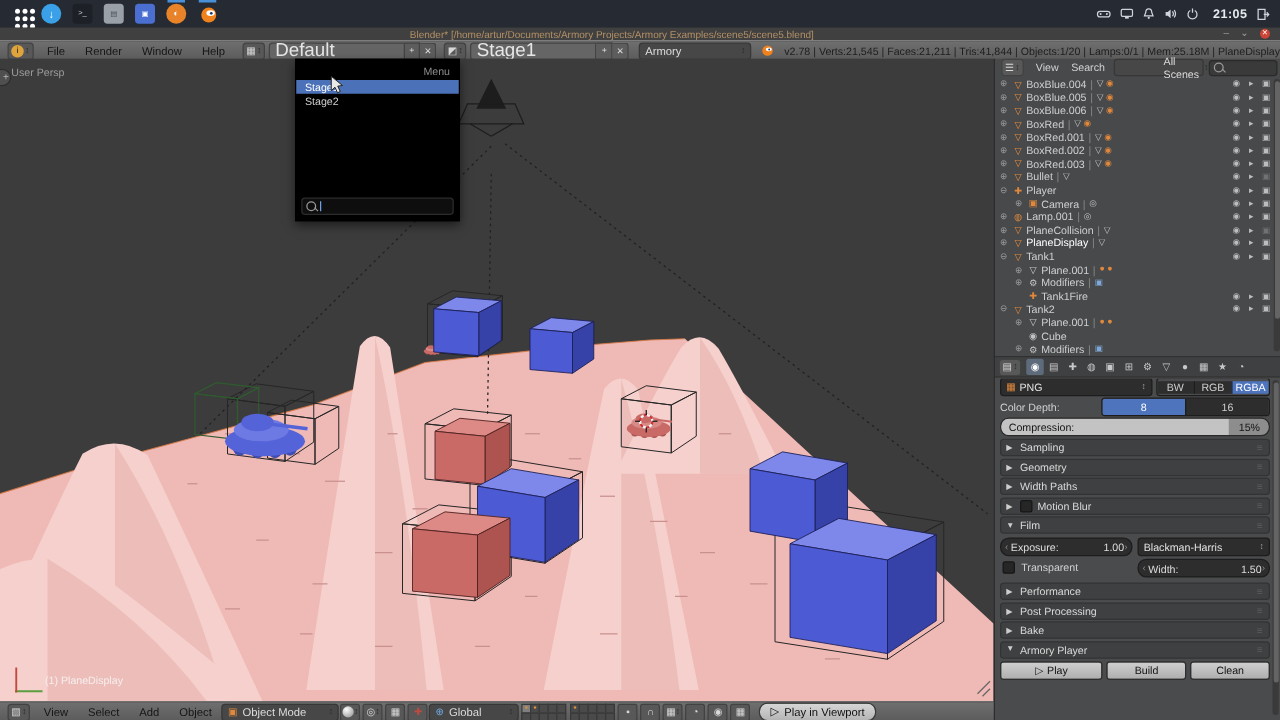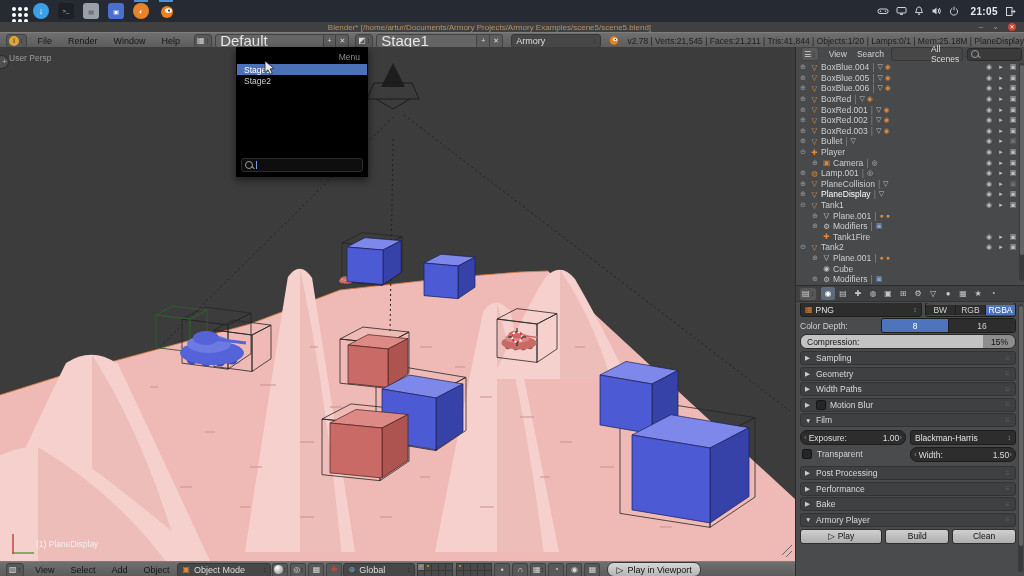--- a/index.html
+++ b/index.html
@@ -810,26 +810,26 @@
             <span class="lt">‹</span>
               <span class="nlab">Width:</span>
             <span>1.50</span>
               <span class="gt">›</span>
           </div>
         </div>
       </div>
 
       <div class="sect">
           <span class="arr"></span>
-          <span>Post Processing</span>
+          <span>Performance</span>
           <span class="grip">≡</span>
         </div>
       <div class="sect">
           <span class="arr"></span>
-          <span>Performance</span>
+          <span>Post Processing</span>
           <span class="grip">≡</span>
         </div>
       <div class="sect">
           <span class="arr"></span>
           <span>Bake</span>
           <span class="grip">≡</span>
         </div>
       <div class="sect open">
           <span class="arr"></span>
           <span>Armory Player</span>

